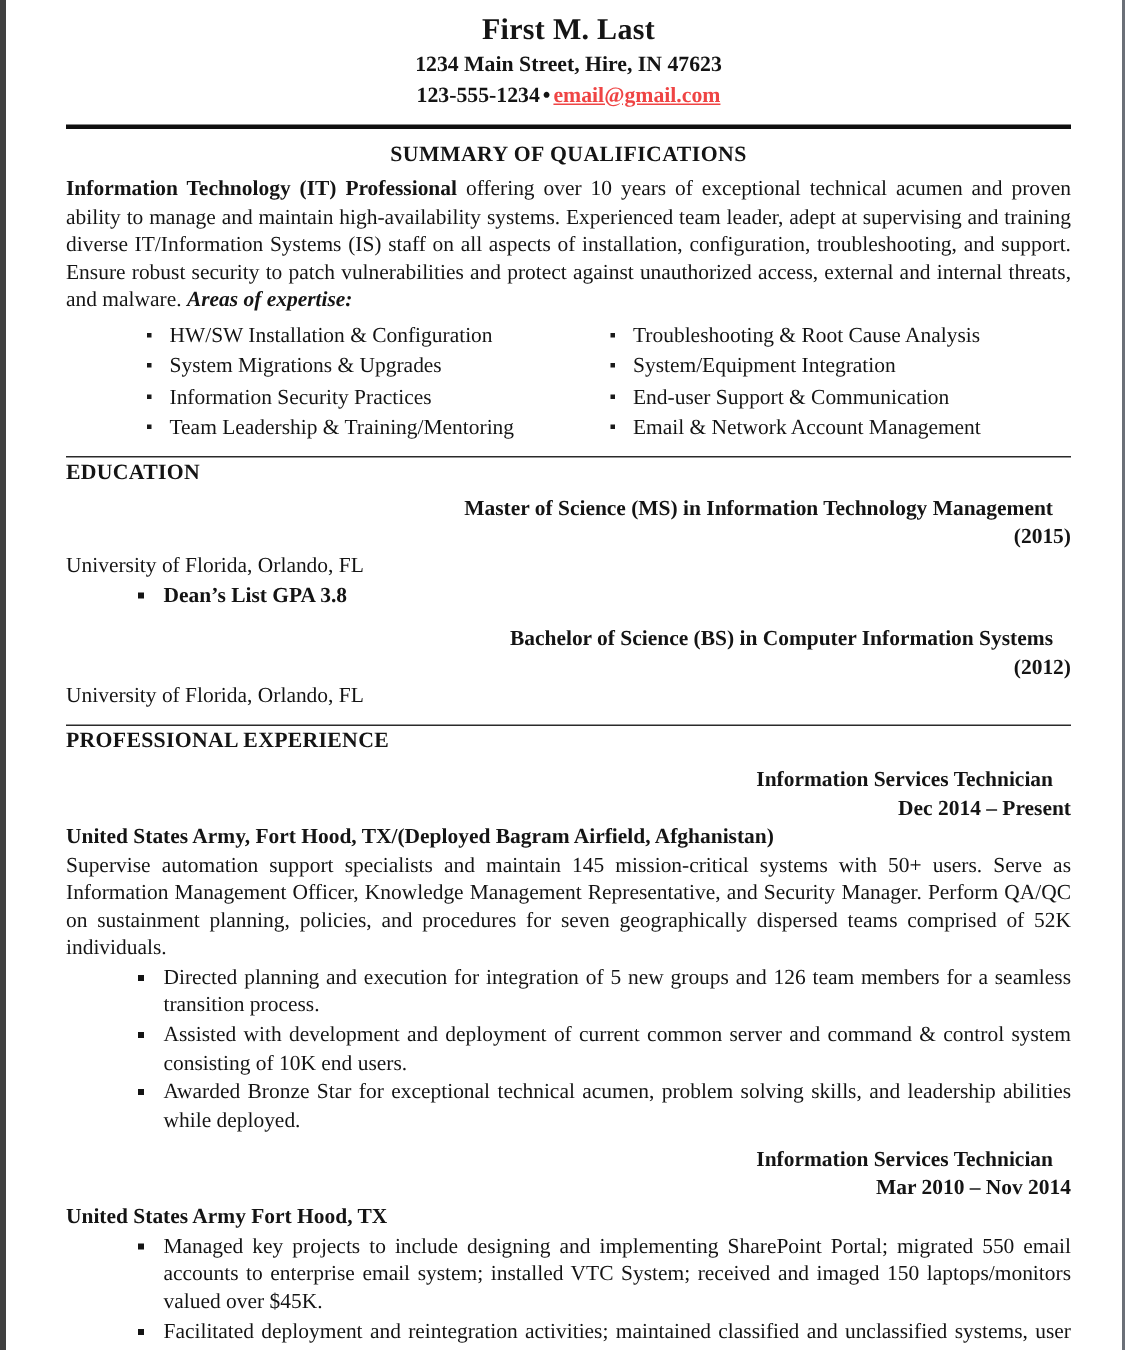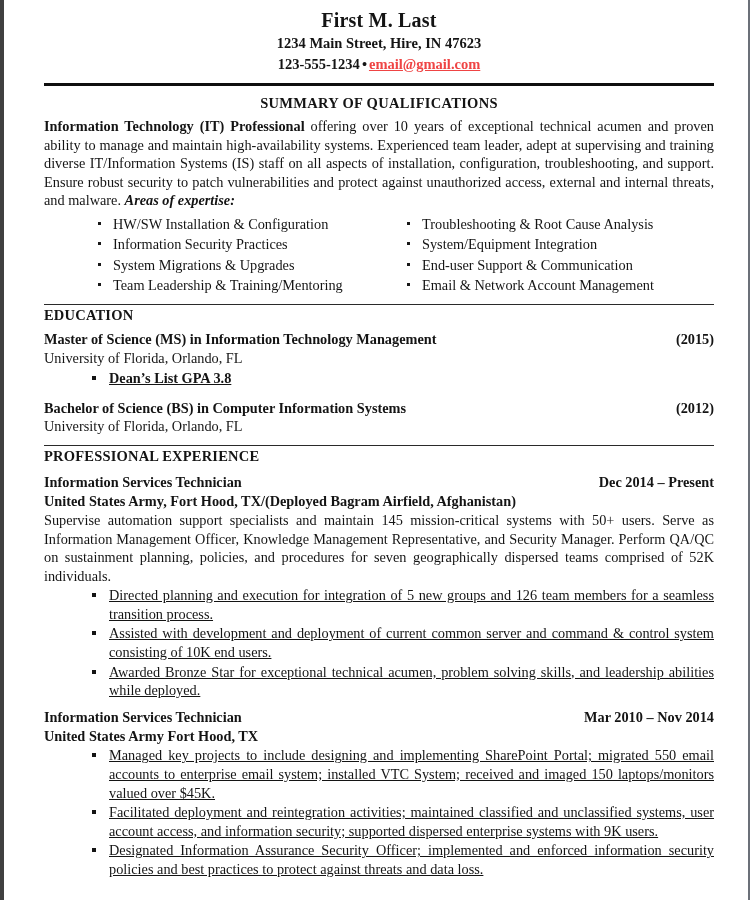--- a/index.html
+++ b/index.html
@@ -110,38 +110,38 @@
     width: 3px;
     height: 3px;
     background: #1a1a1a;
   }
 
   
   .edu-entry { margin-bottom: 2px; }
   .row-line {
     display: flex;
     justify-content: space-between;
-    align-items: flex-start;
+    align-items: flex-end;
     font-size: 14.3px;
     line-height: 1.32;
+    flex-direction: column;
   }
   .row-line .left { font-weight: bold; padding-right: 12px; }
   .row-line .right { font-weight: bold; white-space: nowrap; }
   .sub-line {
     font-size: 14.3px;
     line-height: 1.32;
   }
   .edu-gap { height: 9px; }
 
   
   ul.bl {
     list-style: none;
     margin: 0;
     padding: 0 0 0 44px;
-    text-decoration: underline;
   }
   ul.bl li {
     font-size: 14.3px;
     line-height: 1.30;
     position: relative;
     padding-left: 21px;
     text-align: justify;
     margin-top: 1px;
   }
   ul.bl li::before {
@@ -178,22 +178,22 @@
 
   <hr class="rule-thick">
 
   <div>
     <div class="sec-title-center">SUMMARY OF QUALIFICATIONS</div>
     <p class="body"><span class="b">Information Technology (IT) Professional</span><span> offering over 10 years of exceptional technical acumen and proven ability to manage and maintain high-availability systems. Experienced team leader, adept at supervising and training diverse IT/Information Systems (IS) staff on all aspects of installation, configuration, troubleshooting, and support. Ensure robust security to patch vulnerabilities and protect against unauthorized access, external and internal threats, and malware. </span><span class="bi">Areas of expertise:</span></p>
 
     <div class="expertise">
       <div class="exp-col">
         <div class="exp-item">HW/SW Installation &amp; Configuration</div>
+        <div class="exp-item">System Migrations &amp; Upgrades</div>
         <div class="exp-item">Information Security Practices</div>
-        <div class="exp-item">System Migrations &amp; Upgrades</div>
         <div class="exp-item">Team Leadership &amp; Training/Mentoring</div>
       </div>
       <div class="exp-col">
         <div class="exp-item">Troubleshooting &amp; Root Cause Analysis</div>
         <div class="exp-item">System/Equipment Integration</div>
         <div class="exp-item">End-user Support &amp; Communication</div>
         <div class="exp-item">Email &amp; Network Account Management</div>
       </div>
     </div>
   </div>

